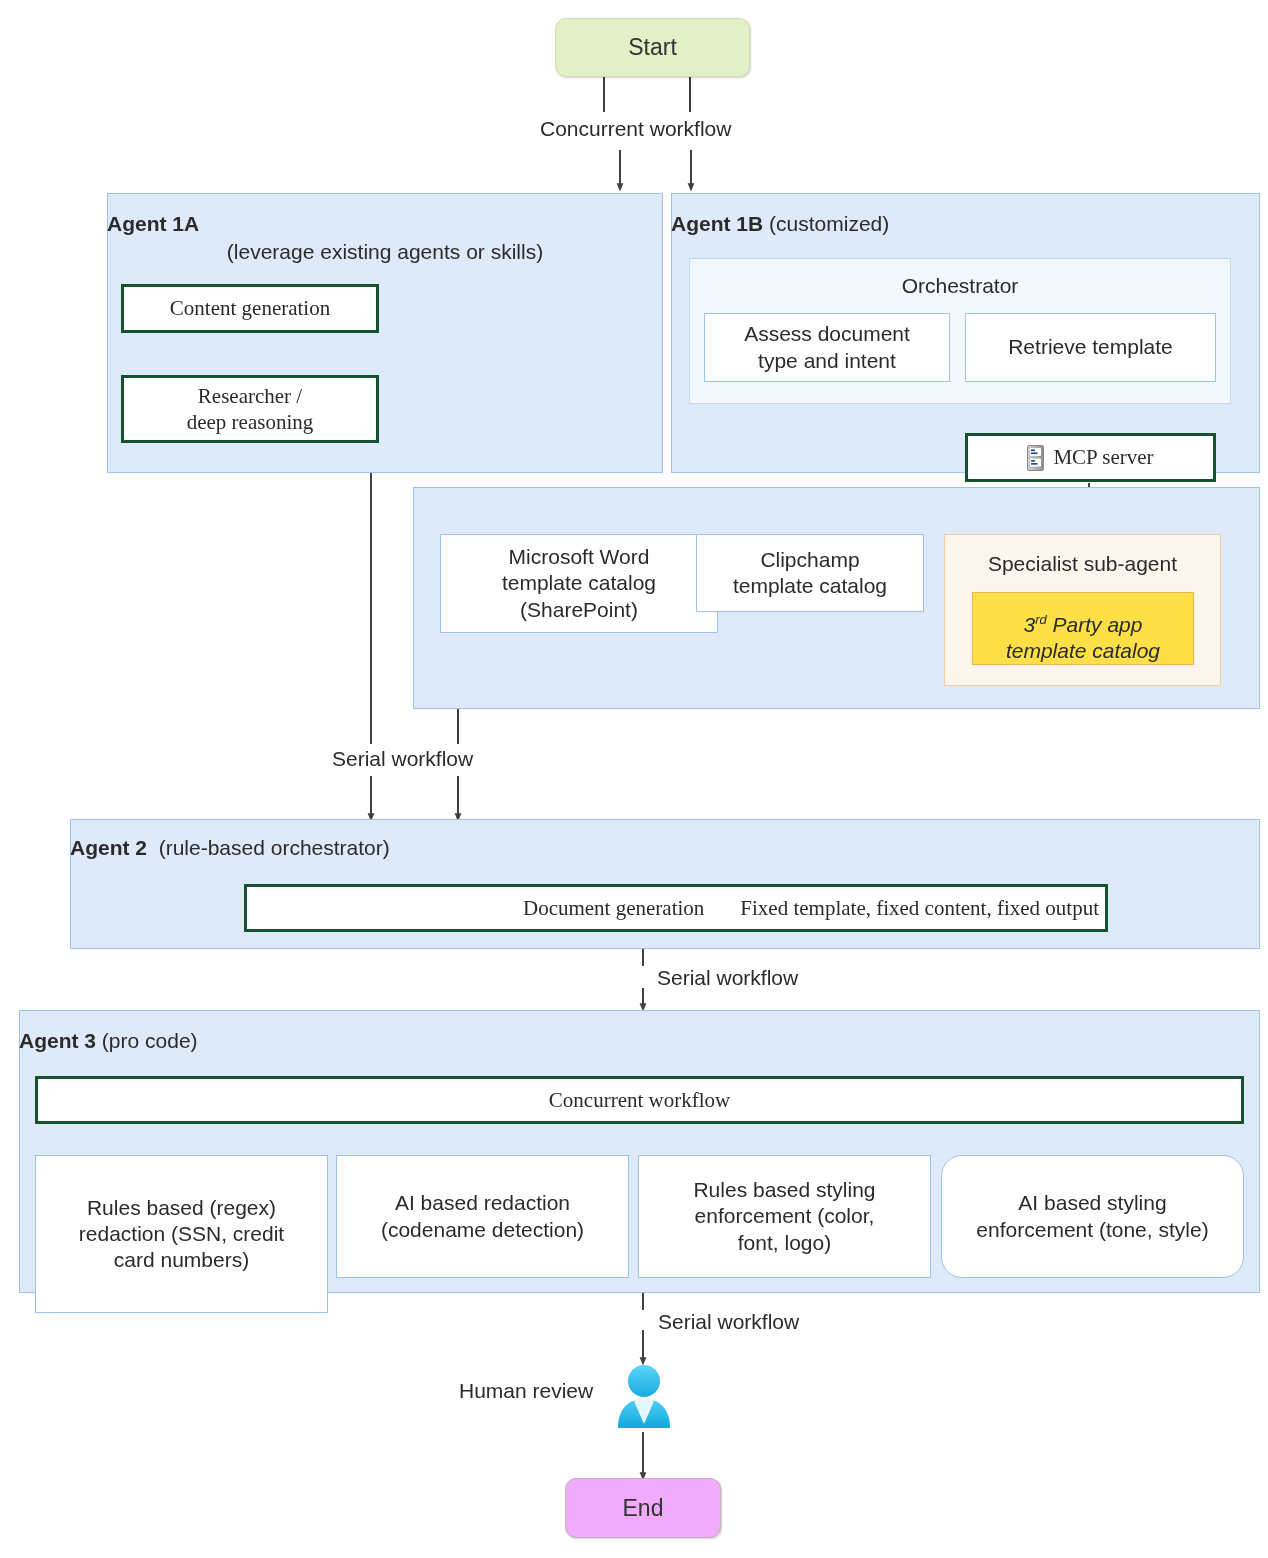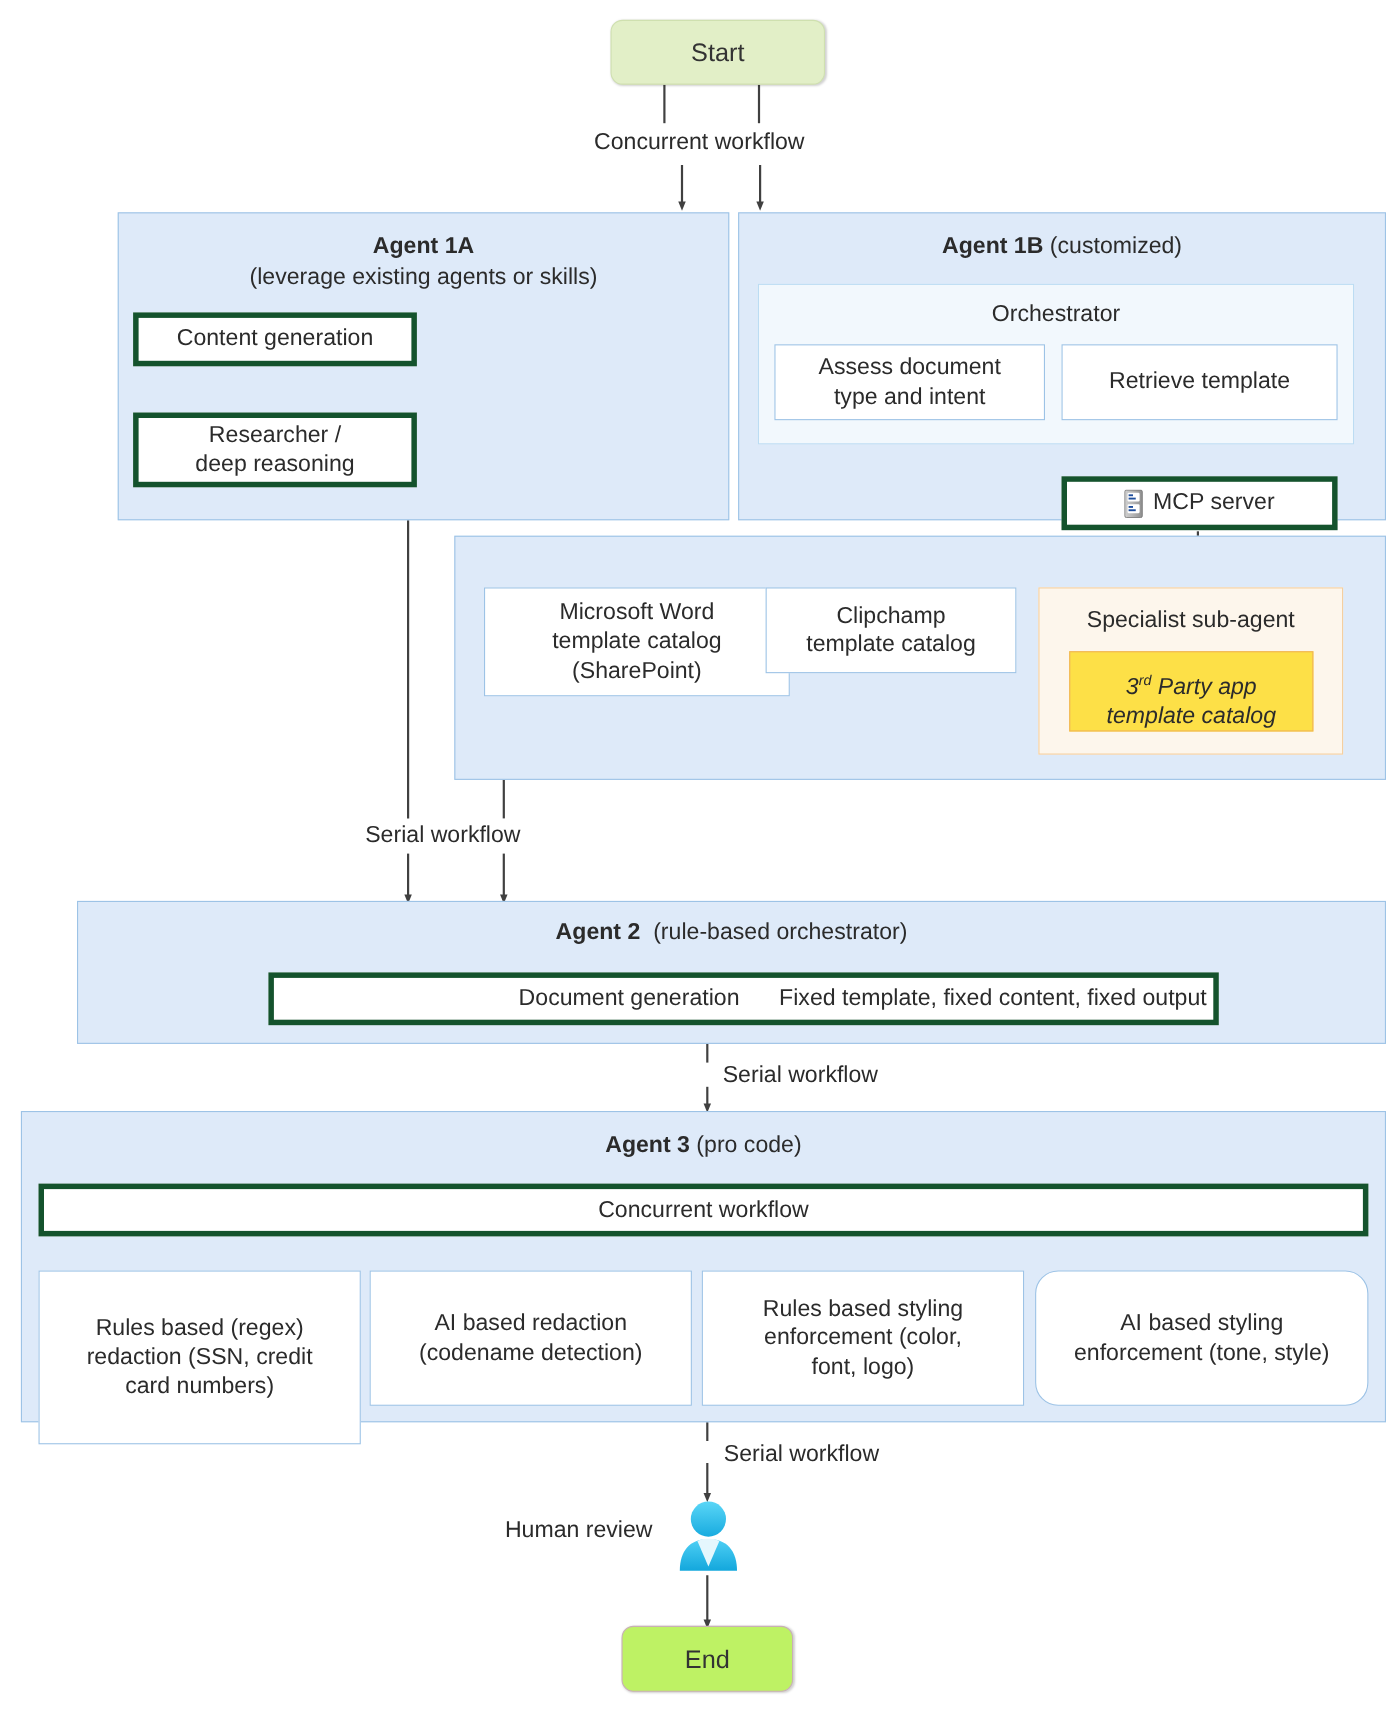--- a/index.html
+++ b/index.html
@@ -33,36 +33,35 @@
     border-radius: 11px;
     font-size: 23px;
     color: #333333;
   }
   .start-node {
     background: #e2efc7;
     border: 1px solid #cfe0af;
     box-shadow: 1px 1px 2px rgba(0,0,0,0.18);
   }
   .end-node {
-    background: #bef264;
+    background: #f0abfc;
     border: 1px solid #c9b0b5;
     box-shadow: 1px 1px 2px rgba(0,0,0,0.18);
   }
   
   .group {
     position: absolute;
     box-sizing: border-box;
     background: #deeaf9;
     border: 1px solid #9dc3e6;
   }
   .group-title {
     position: absolute;
     left: 0;
     right: 0;
-    text-align: center;
     font-size: 21px;
     color: #2b2b2b;
   }
   .group-title b { font-weight: bold; }
   .group-subtitle {
     position: absolute;
     left: 0; right: 0;
     text-align: center;
     font-size: 21px;
     color: #2b2b2b;
@@ -75,21 +74,21 @@
     border: 1px solid #9dc3e6;
     display: flex;
     align-items: center;
     justify-content: center;
     text-align: center;
     font-size: 21px;
     line-height: 1.24;
     color: #2b2b2b;
     padding: 2px 6px;
   }
-  .wbox.gray-border { border: 5px solid #14532d; }
+  .wbox.gray-border { border: 3px solid #14532d; font-family: Liberation Serif, serif; }
   .orch {
     position: absolute;
     box-sizing: border-box;
     background: #f2f8fd;
     border: 1px solid #bcdcf3;
   }
   .orch-title {
     position: absolute;
     left: 0; right: 0;
     text-align: center;

